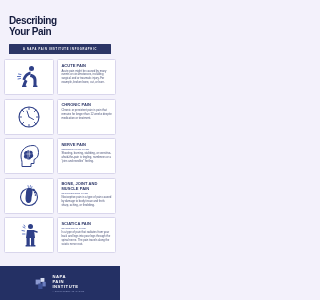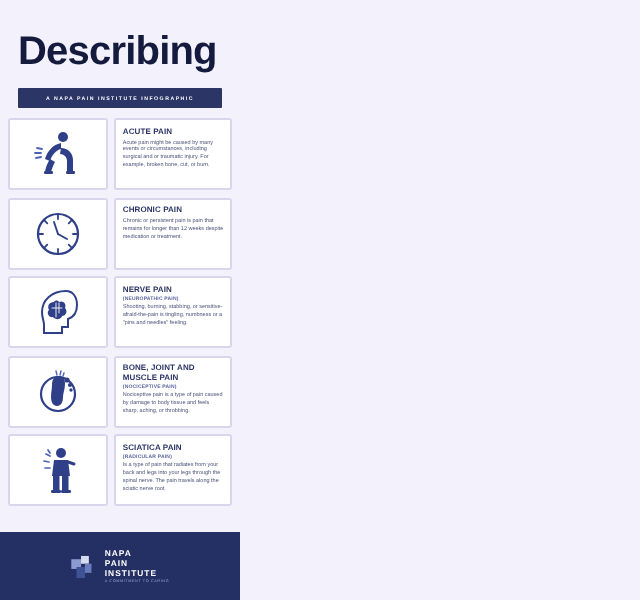--- a/index.html
+++ b/index.html
@@ -21,21 +21,21 @@
     display: flex;
     flex-direction: column;
     box-sizing: border-box;
   }
 
   
   .header {
     padding: 16px 9px 0 9px;
   }
   .title {
-    font-size: 20px;
+    font-size: 10px;
     line-height: 1.06;
     font-weight: bold;
     color: #141b3d;
     letter-spacing: -0.4px;
     margin: 0;
   }
   .title-line {
     display: block;
   }
   .banner {
@@ -151,20 +151,21 @@
   }
 </style>
 </head>
 <body>
 
 <div class="page">
 
   <div class="header">
     <h1 class="title">
       <span class="title-line">Describing</span>
+      <span class="title-line">Your Pain</span>
     </h1>
     <div class="banner">A NAPA PAIN INSTITUTE INFOGRAPHIC</div>
   </div>
 
   <div class="cards">
 
     <div class="card">
       <div class="card-icon">
         <svg width="26" height="26" viewBox="0 0 52 52">
           <circle cx="31" cy="9" r="5" fill="#2f4088"></circle>

